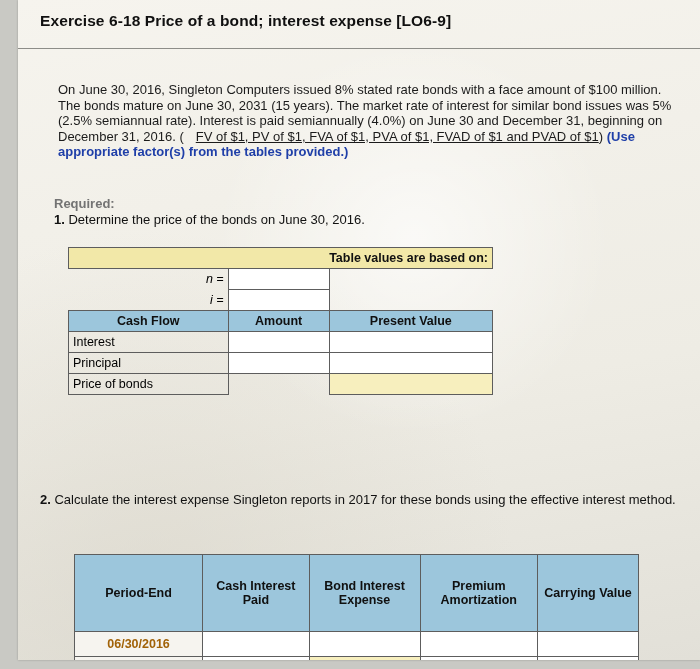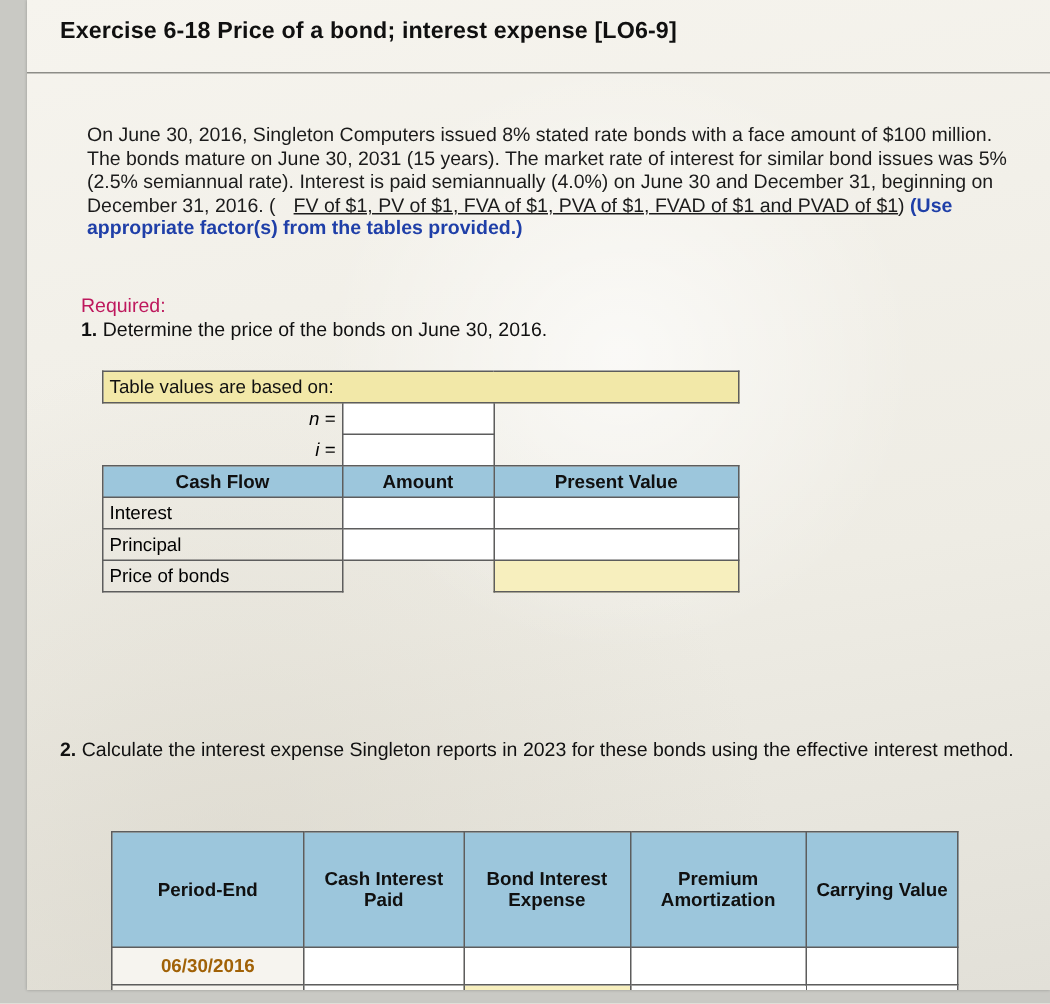--- a/index.html
+++ b/index.html
@@ -66,22 +66,22 @@
   .body-text .u { text-decoration: underline; padding-left: 12px; }
   .bold-blue {
     color: #1f3fa8;
     font-weight: bold;
   }
   .required-head {
     position: absolute;
     left: 36px;
     top: 196px;
     font-size: 13px;
-    font-weight: normal;
-    color: #be185d;
+    font-weight: bold;
+    color: #737373;
   }
   .req-1 {
     position: absolute;
     left: 36px;
     top: 212px;
     font-size: 13px;
     color: #111;
   }
   .req-1 b { font-weight: bold; }
 
@@ -94,22 +94,23 @@
     border-collapse: collapse;
     font-size: 12.5px;
   }
   .table1 td {
     border: 1px solid #5d5d5d;
     height: 20px;
     padding: 0 4px;
   }
   .hdr-yellow {
     background: #f2e8a8;
-    font-weight: normal;
+    font-weight: bold;
     color: #111;
+    text-align: right;
   }
   .hdr-blue {
     background: #9cc6dc;
     font-weight: bold;
     text-align: center;
     color: #101010;
   }
   .lbl-right {
     text-align: right;
     font-style: italic;
@@ -233,21 +234,21 @@
       <tr>
         <td class="cell-indent">Price of bonds</td>
         <td class="nb"></td>
         <td class="input-cell yellow"></td>
       </tr>
     </tbody>
       </table>
 
     <div class="req-2">
       <b>2.</b>
-      <span>Calculate the interest expense Singleton reports in 2023 for these bonds using the effective interest method.</span>
+      <span>Calculate the interest expense Singleton reports in 2017 for these bonds using the effective interest method.</span>
     </div>
 
     <table class="table2">
       <tbody>
           <tr>
         <th style="width:130px">Period-End</th>
         <th style="width:108px">
           <span>Cash Interest</span><br>
           <span>Paid</span>
         </th>

